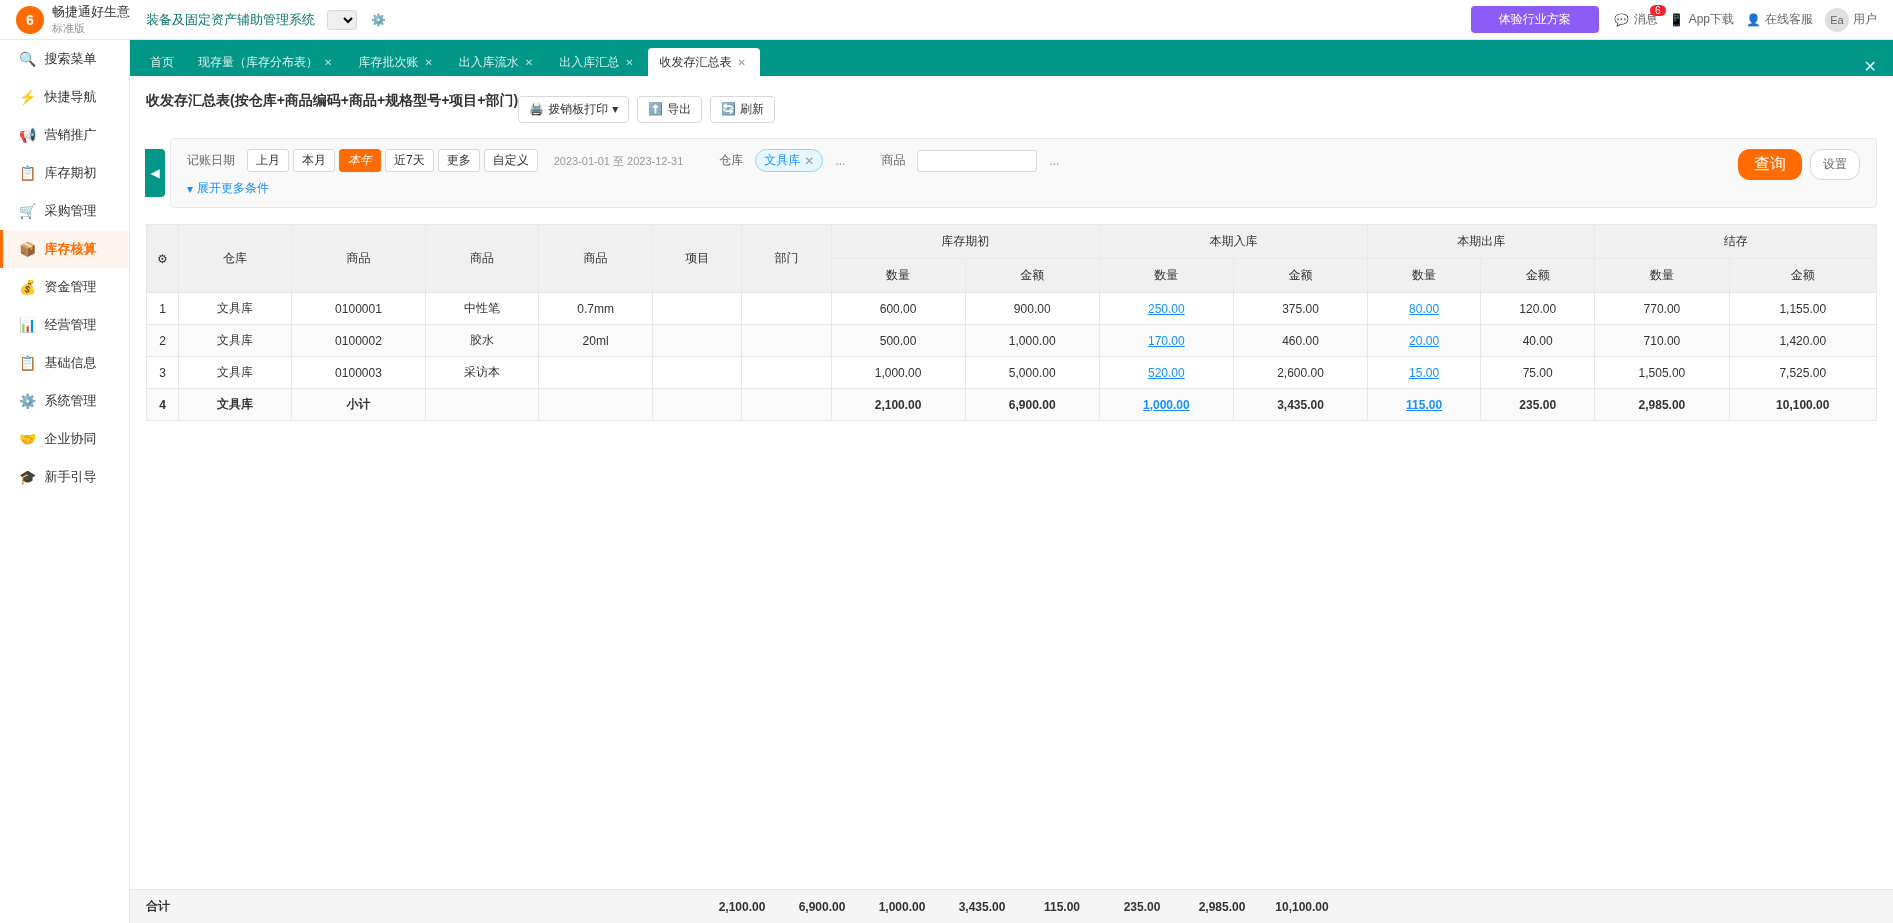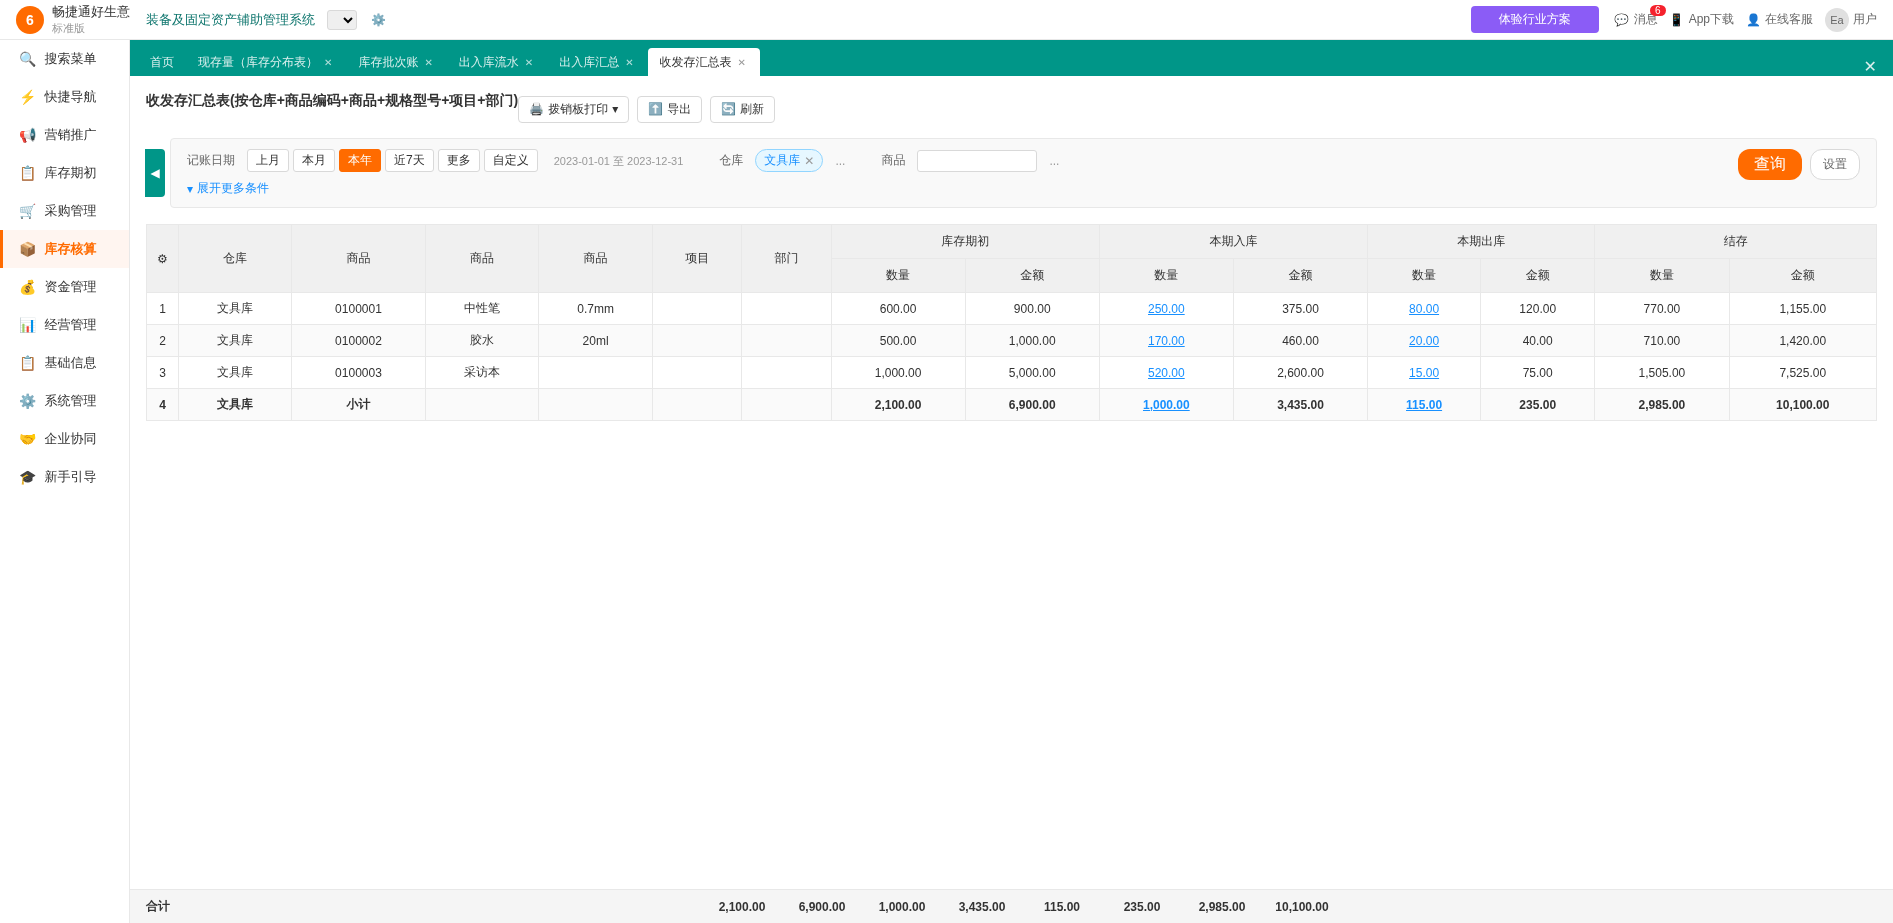--- a/index.html
+++ b/index.html
@@ -46,21 +46,21 @@
 
     
     .page-title { font-size: 14px; font-weight: bold; color: #333; margin-bottom: 16px; }
 
     
     .filter-bar { background: #f9f9f9; border: 1px solid #e8e8e8; border-radius: 4px; padding: 10px 16px; margin-bottom: 16px; position: relative; }
     .filter-row { display: flex; align-items: center; gap: 12px; flex-wrap: wrap; }
     .filter-label { color: #666; font-size: 12px; white-space: nowrap; }
     .filter-date-group { display: flex; align-items: center; gap: 4px; }
     .filter-btn { padding: 2px 8px; border: 1px solid #d9d9d9; border-radius: 3px; cursor: pointer; background: #fff; color: #333; font-size: 12px; }
-    .filter-btn.active { background: #ff6b00; color: #fff; border-color: #ff6b00; }
+    .filter-btn.active { background: #ff6b00; color: #fff; border-color: #ff6b00; font-style: italic; }
     .filter-date-range { font-size: 11px; color: #999; margin-top: 2px; }
     .warehouse-tag { background: #e6f7ff; border: 1px solid #91d5ff; padding: 2px 8px; border-radius: 12px; font-size: 12px; color: #1890ff; display: flex; align-items: center; gap: 4px; }
     .tag-close { cursor: pointer; color: #999; }
     .filter-more-btn { color: #999; font-size: 12px; cursor: pointer; }
     .btn-query { background: #ff6b00; color: #fff; border: none; padding: 5px 16px; border-radius: 12px; cursor: pointer; font-size: 16px; }
     .btn-settings { background: #fff; color: #666; border: 1px solid #d9d9d9; padding: 5px 12px; border-radius: 12px; cursor: pointer; font-size: 12px; }
     .expand-btn { display: flex; align-items: center; gap: 4px; color: #1890ff; cursor: pointer; font-size: 12px; margin-top: 8px; }
     .toolbar-btn { display: flex; align-items: center; gap: 4px; padding: 4px 10px; border: 1px solid #d9d9d9; border-radius: 4px; cursor: pointer; background: #fff; color: #333; font-size: 12px; }
 
     

